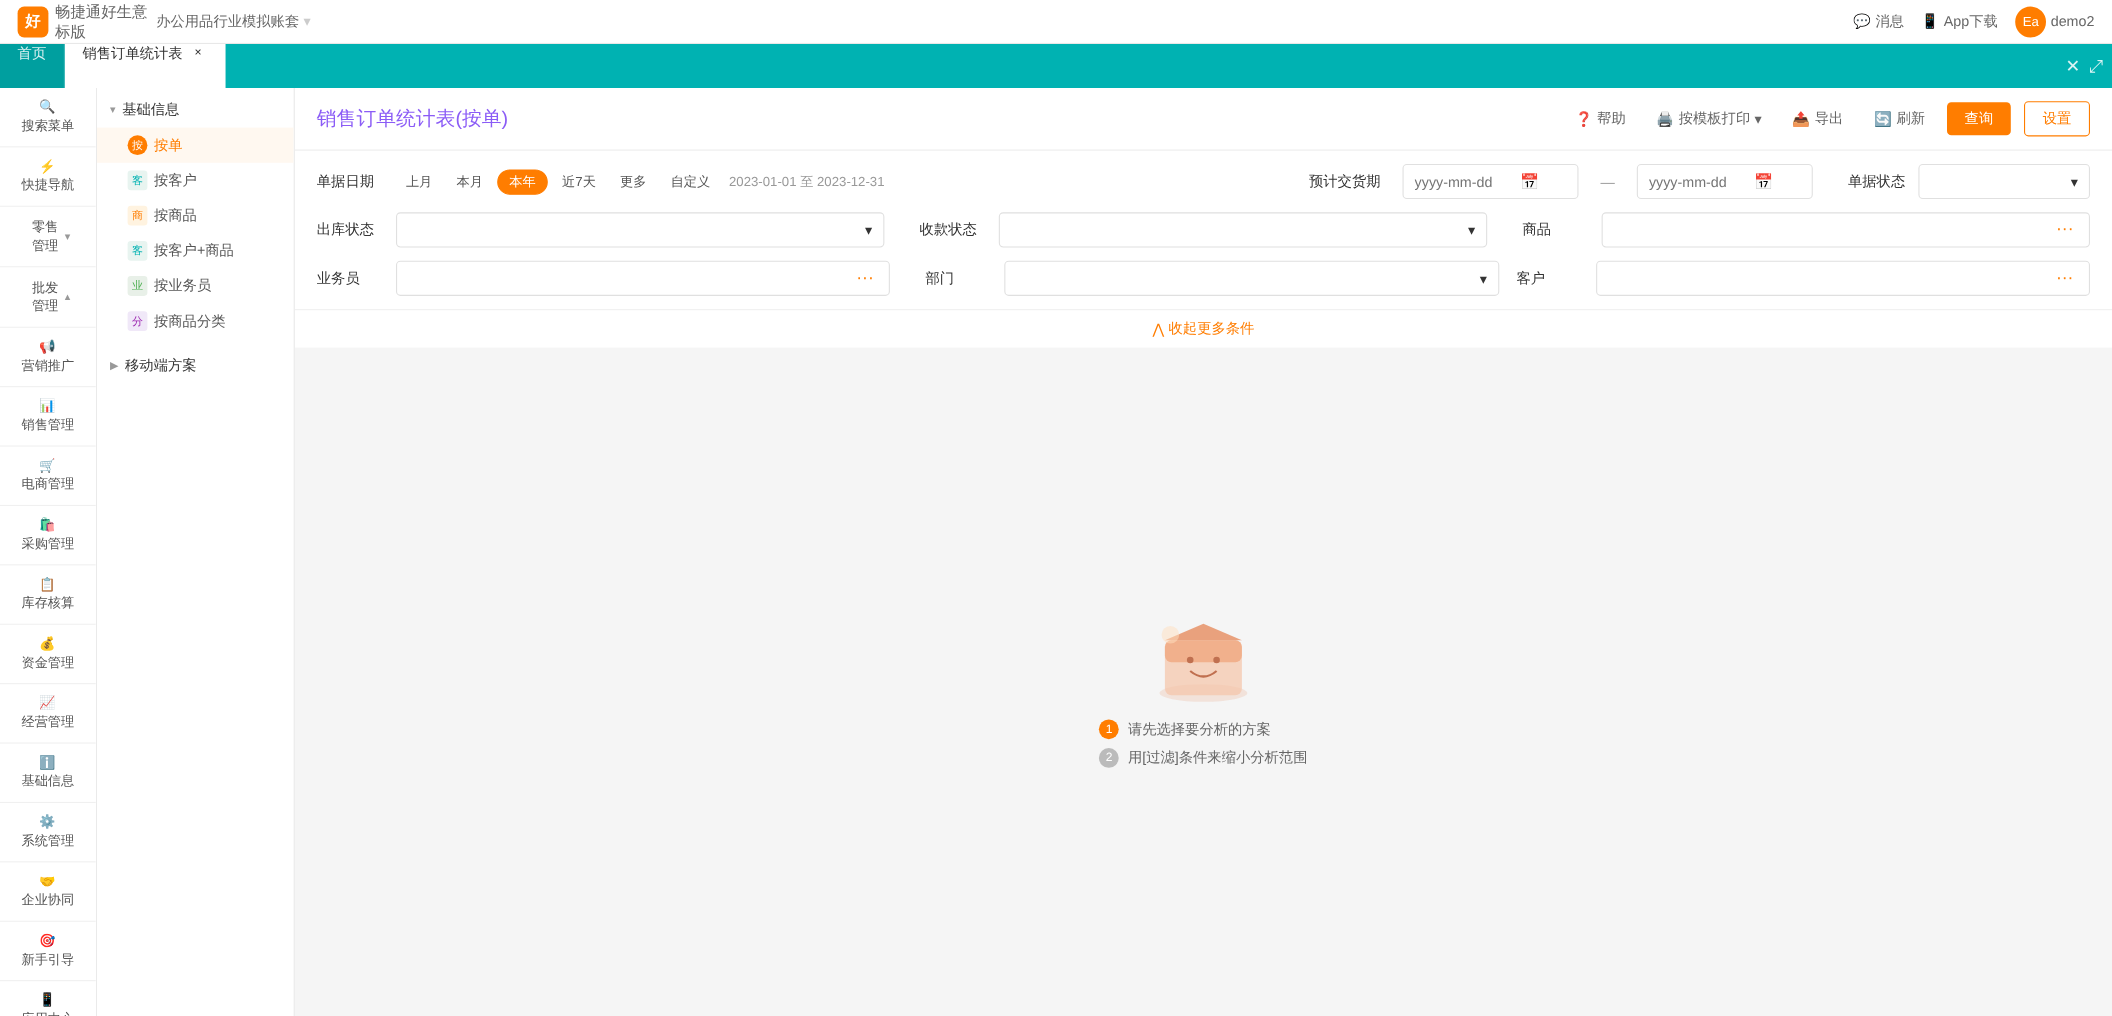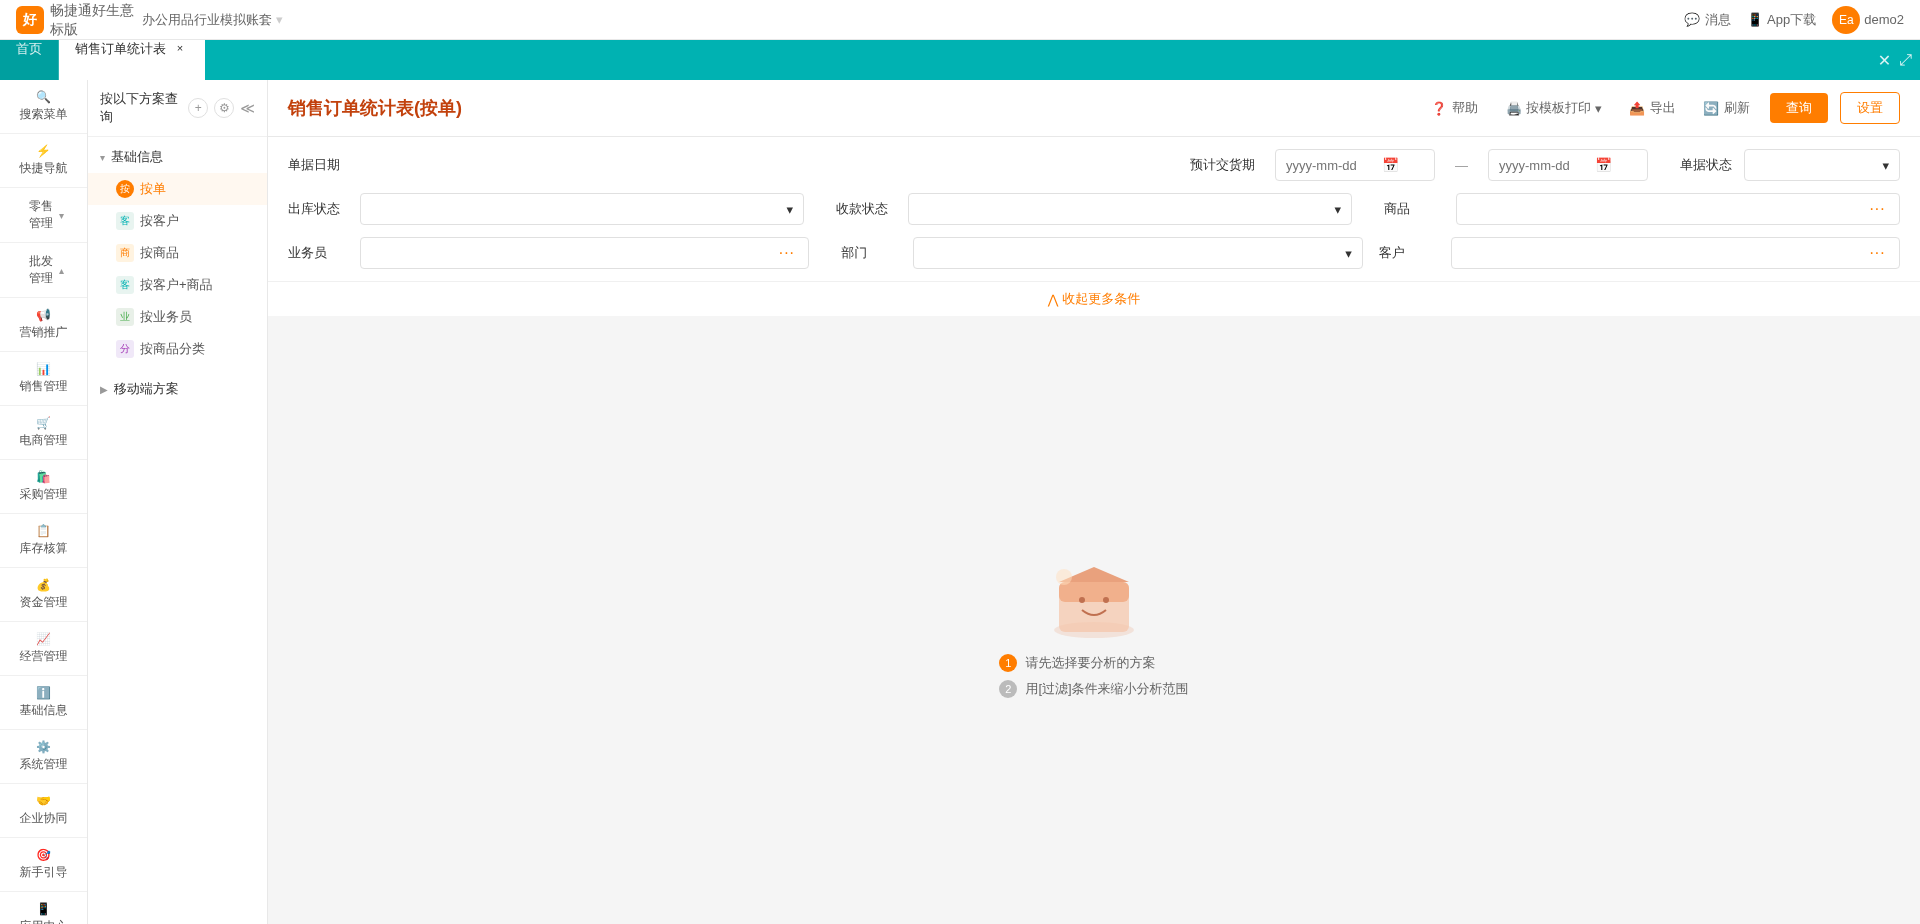--- a/index.html
+++ b/index.html
@@ -161,21 +161,21 @@
       padding: 12px 20px 0 20px;
       border-bottom: 1px solid #e8e8e8;
       flex-shrink: 0;
     }
     .page-header-top {
       display: flex;
       align-items: center;
       justify-content: space-between;
       margin-bottom: 12px;
     }
-    .page-title { font-size: 18px; color: #c2410c; font-weight: 700; }
+    .page-title { font-size: 18px; color: #8b5cf6; font-weight: 400; }
     .page-header-actions { display: flex; align-items: center; gap: 12px; }
     .header-action-btn {
       display: flex; align-items: center; gap: 4px;
       font-size: 13px; color: #666; cursor: pointer;
       padding: 4px 8px; border-radius: 4px;
     }
     .header-action-btn.primary {
       background: #ff7d00; color: white; border: none;
       padding: 6px 16px; border-radius: 4px; font-size: 13px; cursor: pointer;
     }
@@ -389,32 +389,20 @@
     <div class="sidebar-item">
       <span>💬</span>
 
     </div>
 
   </div>
 
   <div class="content-area">
 
     <div class="left-panel">
-      <div class="left-panel-header">
-        <span class="left-panel-title">按以下方案查询</span>
-        <div class="left-panel-actions">
-          <div class="left-panel-action">
-            <span>+</span>
-          </div>
-          <div class="left-panel-action">
-            <span>⚙</span>
-          </div>
-          <div class="collapse-icon">≪</div>
-        </div>
-      </div>
 
       <div class="tree-section">
         <div class="tree-parent">
           <span class="tree-parent-arrow">▾</span>
           <span>基础信息</span>
         </div>
         <div class="tree-child active">
           <div class="tree-child-icon" style="background:#ff7d00;">按</div>
           <span>按单</span>
         </div>
@@ -478,20 +466,29 @@
               <span>设置</span>
             </button>
           </div>
         </div>
       </div>
 
       <div class="filter-area">
 
         <div class="filter-row">
           <span class="filter-label">单据日期</span>
+          <div class="filter-date-btns">
+            <div class="date-btn">上月</div>
+            <div class="date-btn">本月</div>
+            <div class="date-btn active">本年</div>
+            <div class="date-btn">近7天</div>
+            <div class="date-btn">更多</div>
+            <div class="date-btn">自定义</div>
+            <span class="date-range">2023-01-01 至 2023-12-31</span>
+          </div>
 
           <div style="display:flex;align-items:center;gap:20px;margin-left:auto;">
             <span class="filter-label">预计交货期</span>
             <div class="filter-date-input">
               <input type="text" placeholder="yyyy-mm-dd" style="">
               <span class="filter-date-icon">📅</span>
             </div>
             <span class="filter-date-sep">—</span>
             <div class="filter-date-input">
               <input type="text" placeholder="yyyy-mm-dd" style="">

